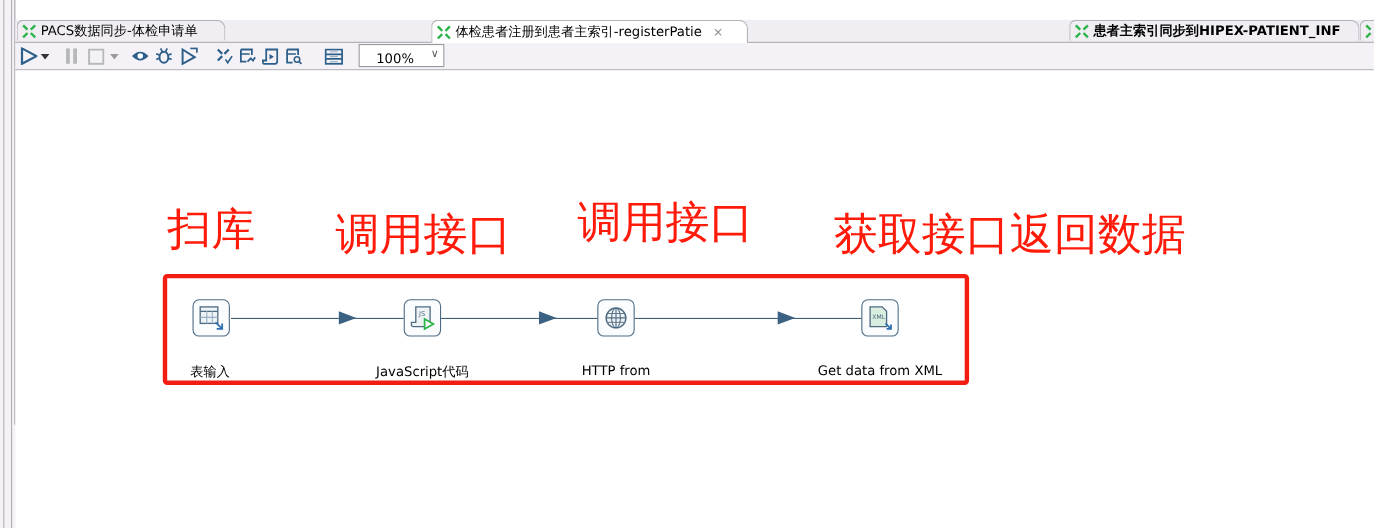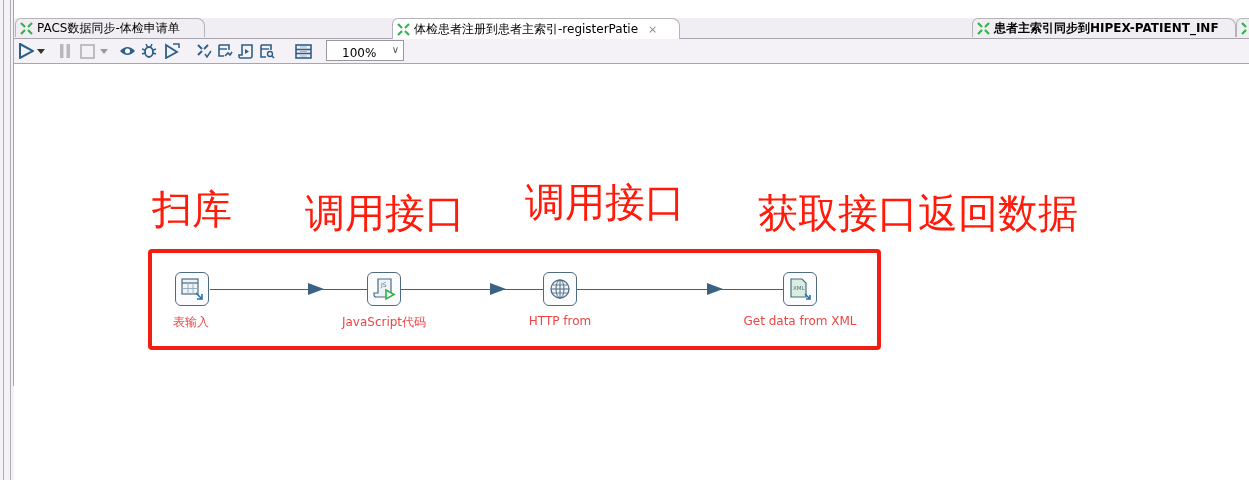--- a/index.html
+++ b/index.html
@@ -18,21 +18,21 @@
   .toolbar { position:absolute; left:0; top:39px; right:0; height:24px; background:#f4f2f6; border-bottom:1px solid #a8a6ac; }
   .tb-btn { position:absolute; top:3px; height:18px; width:18px; display:flex; align-items:center; justify-content:center; }
   .zoom-select { position:absolute; left:312px; top:1px; width:78px; height:21px; border:1px solid #9a989e; background:#fff; box-sizing:border-box; display:flex; align-items:flex-end; padding-left:15px; font-size:12px; }
   .zoom-select .chev { position:absolute; right:4px; top:3px; font-size:10px; color:#555; }
   .canvas { position:absolute; left:0; top:64px; right:0; bottom:0; background:#fff; }
   .annot { position:absolute; color:#ff1a0a; font-size:40px; line-height:48px; font-family:"DejaVu Sans", sans-serif; white-space:nowrap; }
   .red-box { position:absolute; left:148px; top:249px; width:733px; height:101px; border:4px solid #f41d12; border-radius:4px; box-sizing:border-box; }
   .hop { position:absolute; height:1px; background:#3f5f7a; }
   .arrowhead { position:absolute; width:0; height:0; border-top:6px solid transparent; border-bottom:6px solid transparent; border-left:16px solid #3c6283; }
   .step { position:absolute; width:34px; height:34px; border:1px solid #4f6b84; border-radius:6px; background:#fbfcfd; box-sizing:border-box; display:flex; align-items:center; justify-content:center; }
-  .step-label { position:absolute; font-size:12px; color:#ef4444; white-space:nowrap; transform:translateX(-50%); }
+  .step-label { position:absolute; font-size:12px; color:#000000; white-space:nowrap; transform:translateX(-50%);margin-top:16px; }
 </style>
 </head>
 <body>
 
 <div class="left-gutter">
   <div class="l1"></div>
     <div class="l2"></div>
 </div>
 
 <div class="editor-frame">

